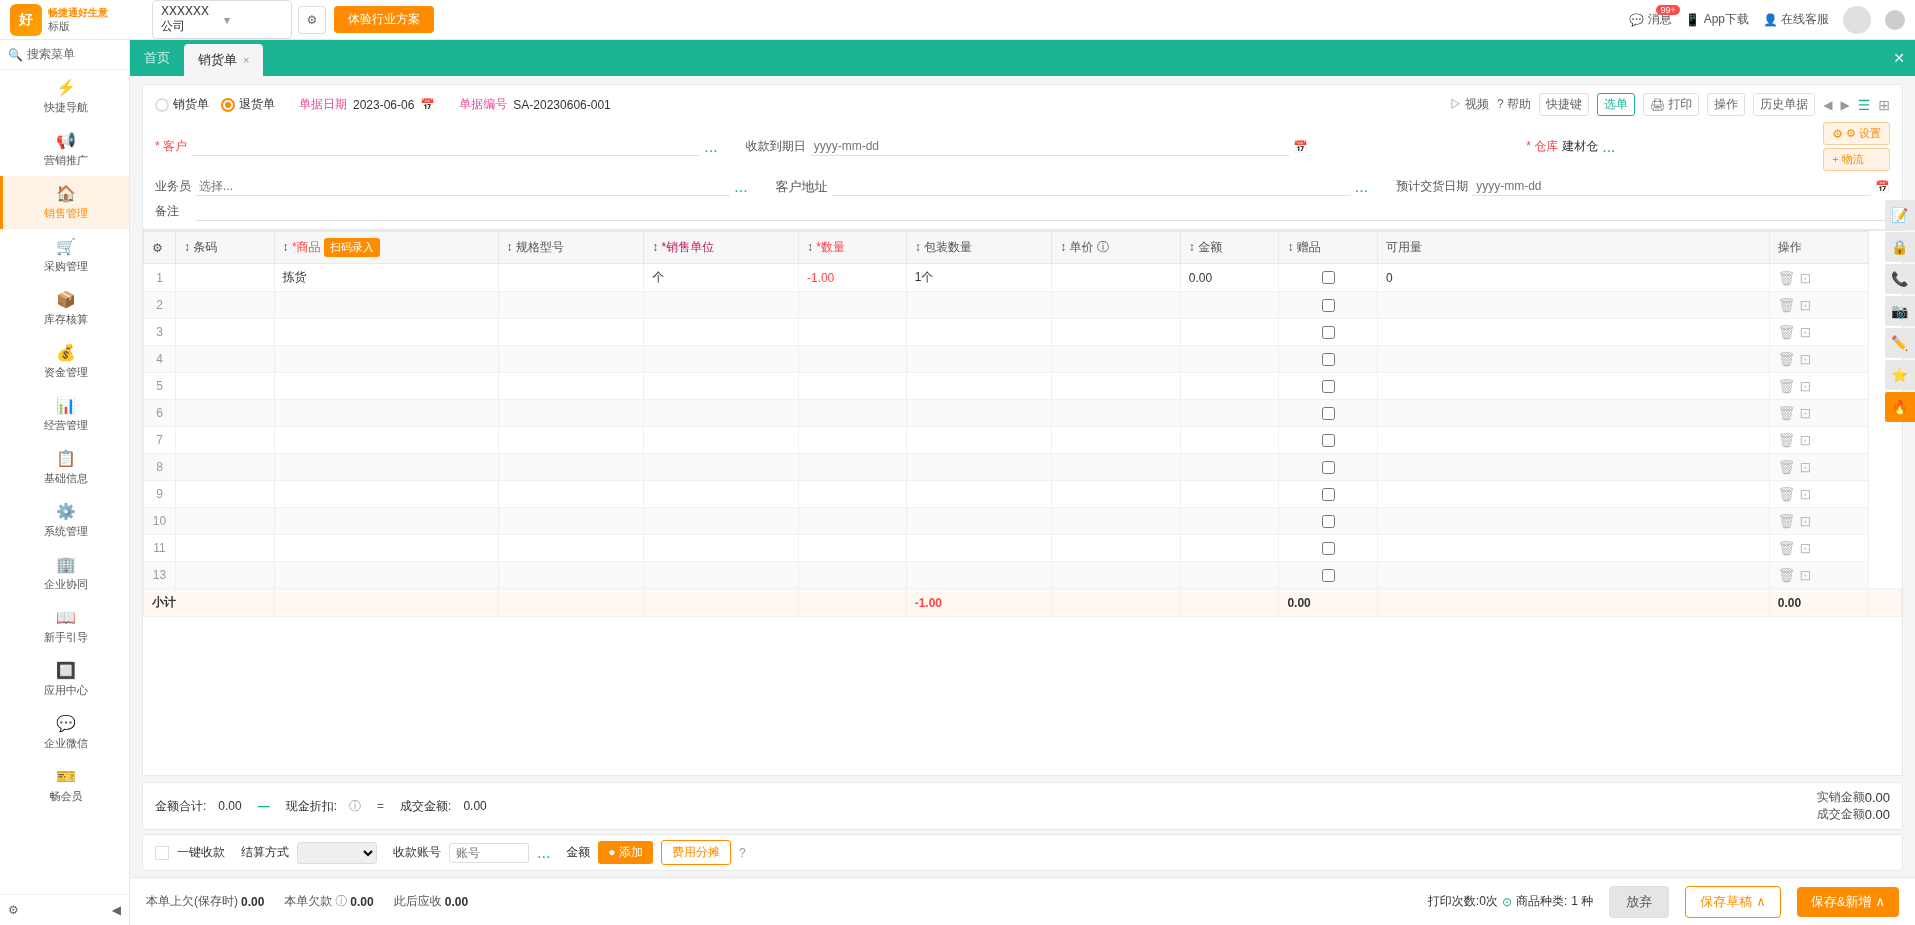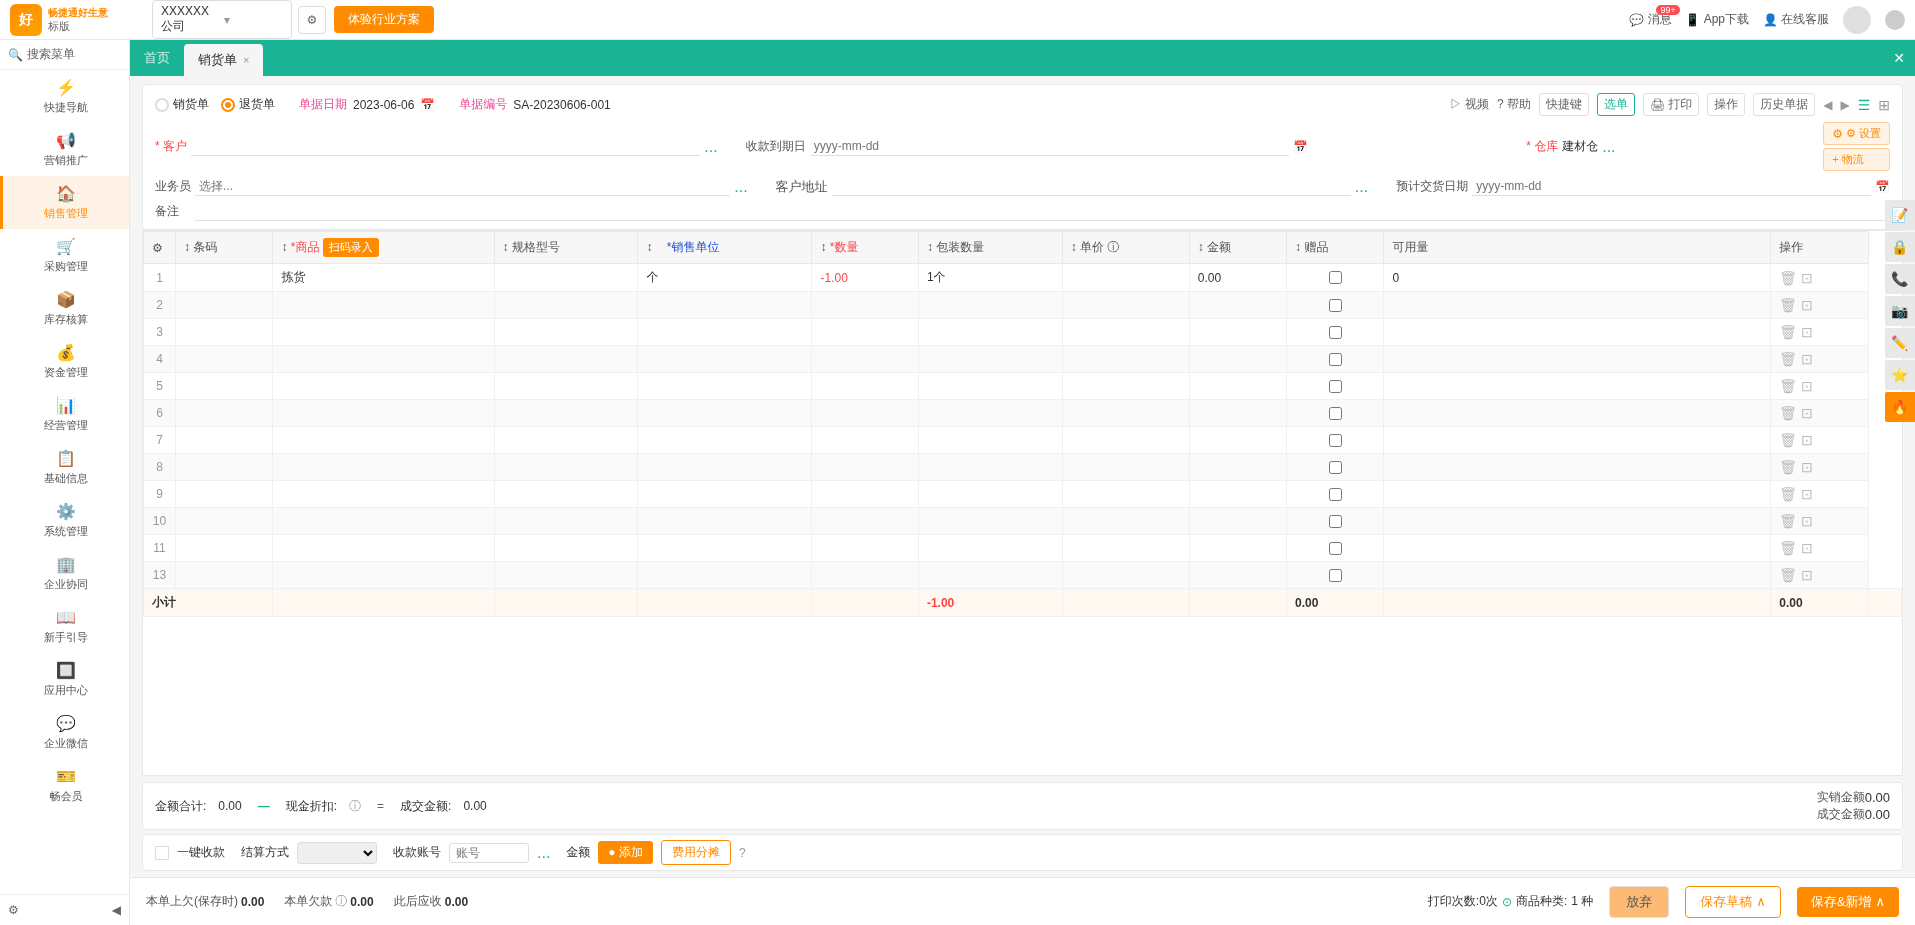--- a/index.html
+++ b/index.html
@@ -91,21 +91,21 @@
     .right-totals { margin-left: auto; text-align: right; }
     .right-totals .line { display: flex; justify-content: flex-end; align-items: center; gap: 0; font-size: 12px; color: #555; }
     .right-totals .amount { color: #333; font-size: 13px; }
 
     
     .bottom-bar { height: 48px; background: #fff; border-top: 1px solid #e8e8e8; display: flex; align-items: center; padding: 0 16px; flex-shrink: 0; font-size: 12px; gap: 16px; }
     .bottom-stats { display: flex; align-items: center; gap: 20px; color: #555; }
     .bottom-stat { display: flex; align-items: center; gap: 3px; }
     .bottom-stat .val { color: #333; font-weight: bold; }
     .product-count { display: flex; align-items: center; gap: 4px; margin-left: auto; }
-    .discard-btn { border: 1px solid #e0e0e0; background: #fdba74; color: #555; border-radius: 4px; padding: 6px 16px; cursor: pointer; font-size: 13px; }
+    .discard-btn { border: 1px solid #e0e0e0; background: #e5e5e5; color: #555; border-radius: 4px; padding: 6px 16px; cursor: pointer; font-size: 13px; }
     .save-draft-btn { border: 1px solid #ff8c00; background: #fff; color: #ff8c00; border-radius: 4px; padding: 6px 14px; cursor: pointer; font-size: 13px; display: flex; align-items: center; gap: 4px; }
     .save-new-btn { background: #ff8c00; color: white; border: none; border-radius: 4px; padding: 6px 14px; cursor: pointer; font-size: 13px; display: flex; align-items: center; gap: 4px; }
 
     
     .right-float { position: fixed; right: 0; top: 200px; display: flex; flex-direction: column; gap: 2px; z-index: 100; }
     .float-btn { width: 30px; height: 30px; background: #e8e8e8; display: flex; align-items: center; justify-content: center; cursor: pointer; font-size: 14px; color: #666; border-radius: 2px 0 0 2px; }
     .float-btn.orange { background: #ff8c00; color: white; }
 
     .setting-btn-panel { display: flex; flex-direction: column; gap: 3px; align-self: flex-start; }
     .btn-setting { background: #fff3e6; border: 1px solid #ffcc99; color: #ff8c00; border-radius: 3px; padding: 3px 8px; font-size: 12px; cursor: pointer; display: flex; align-items: center; gap: 3px; }
@@ -335,21 +335,21 @@
             <tr>
               <th style="width:32px;">⚙</th>
               <th>
                 <span>↕</span> 条码
               </th>
               <th>
                 <span>↕</span> <span style="color:#f44;">*商品</span>
                 <button class="scan-btn">扫码录入</button>
               </th>
               <th><span>↕</span> 规格型号</th>
-              <th><span>↕</span> <span style="color:#1d4ed8;margin-left:11px;">*销售单位</span></th>
+              <th><span>↕</span> <span style="color:#be185d;">*销售单位</span></th>
               <th><span>↕</span> <span style="color:#f44;">*数量</span></th>
               <th><span>↕</span> 包装数量</th>
               <th><span>↕</span> 单价 ⓘ</th>
               <th><span>↕</span> 金额</th>
               <th><span>↕</span> 赠品</th>
               <th style="min-width:200px;">可用量</th>
               <th>操作</th>
             </tr>
           </thead>
           <tbody id="table-body">

